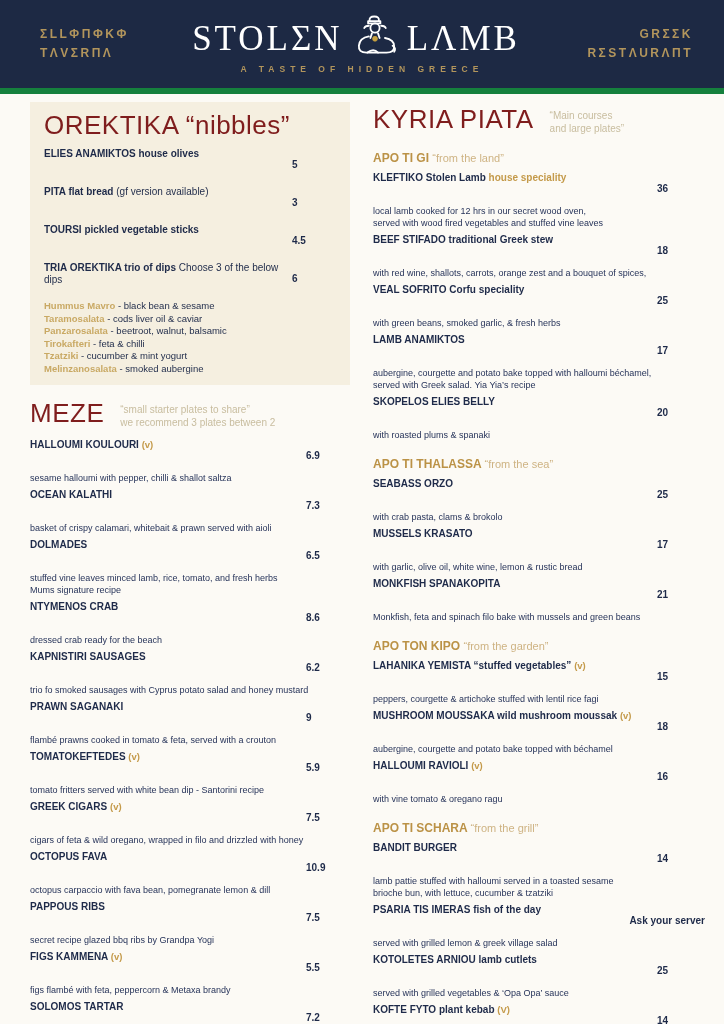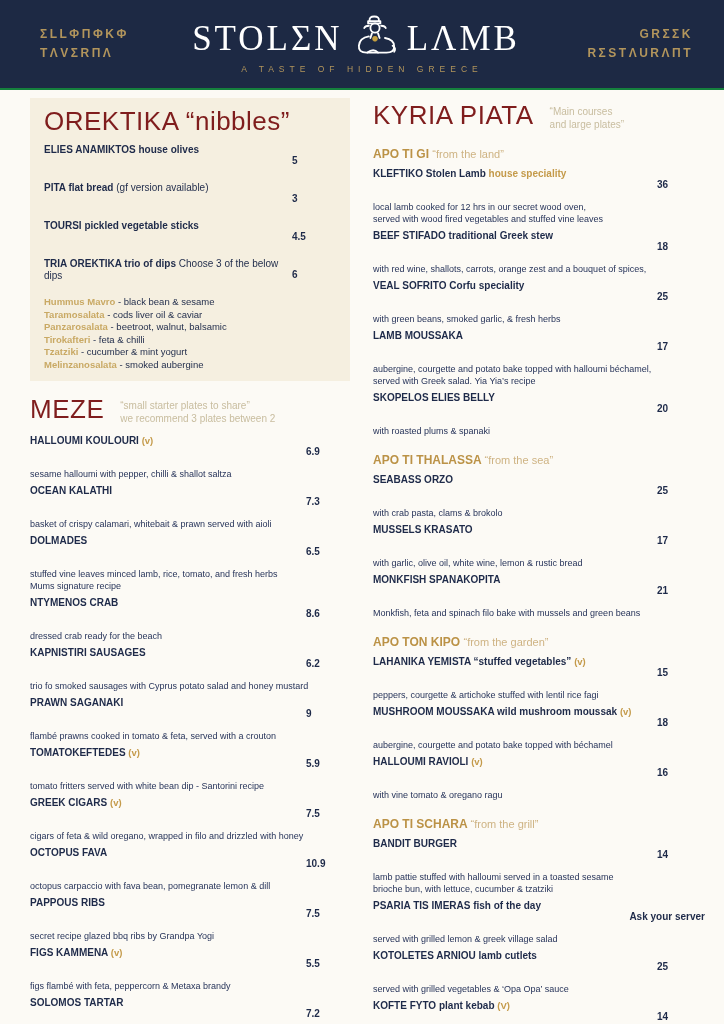--- a/index.html
+++ b/index.html
@@ -1,25 +1,25 @@
 <!DOCTYPE html>
 <html><head>
 <meta charset="utf-8">
 <style>
   html,body{margin:0;padding:0;background:#e8e8e8;}
   .page{width:724px;height:1024px;margin:0 auto;background:#fcfaf5;position:relative;overflow:hidden;
         font-family:"Liberation Sans",sans-serif;color:#1e2a49;}
   
-  .masthead{height:88px;background:#1d2944;border-bottom:2px solid #15803d;position:relative;}
+  .masthead{height:88px;background:#1d2944;border-bottom:6px solid #15803d;position:relative;}
   .mh-side{position:absolute;top:25px;font-size:12px;letter-spacing:2.5px;color:#b2955c;font-weight:bold;line-height:1.6;}
   .mh-left{left:40px;}
   .mh-right{right:31px;text-align:right;}
   .brandrow{position:absolute;left:0;right:12px;top:13px;display:flex;justify-content:center;align-items:center;gap:9px;}
   .brand{font-family:"Liberation Serif","DejaVu Serif",serif;font-size:35px;letter-spacing:3px;color:#ffffff;font-weight:400;line-height:1;}
-  .tagline{position:absolute;left:0;right:0;top:64px;text-align:center;font-size:8.5px;letter-spacing:5px;color:#b2955c;font-weight:normal;}
+  .tagline{position:absolute;left:0;right:0;top:64px;text-align:center;font-size:8.5px;letter-spacing:5px;color:#b2955c;font-weight:bold;}
   
   .content{display:flex;gap:23px;padding:8px 16px 0 30px;}
   .colL{width:320px;flex:none;}
   .colR{width:332px;flex:none;}
   .box{background:#f5efe0;}
   
   .sec-title{font-size:26px;line-height:30px;color:#7f1d1d;letter-spacing:.5px;font-weight:400;margin:0;}
   .title-row{display:flex;align-items:flex-start;}
   .title-sub{font-size:10px;line-height:13px;color:#c8bd9f;margin-left:16px;padding-top:5px;}
   
@@ -284,21 +284,21 @@
               <div class="row">
                 <p class="nm main"><span>VEAL SOFRITO  Corfu speciality</span>  </p>
                 <p class="price">25</p>
               </div>
               <p class="desc">with green beans, smoked garlic, &amp; fresh herbs</p>
 
             </div>
 
             <div class="mi">
               <div class="row">
-                <p class="nm main"><span>LAMB MOUSSAKA</span>  </p>
+                <p class="nm main"><span>LAMB ANAMIKTOS</span>  </p>
                 <p class="price">17</p>
               </div>
               <p class="desc">aubergine, courgette and potato bake topped with halloumi béchamel,</p>
               <p class="desc">served with Greek salad. Yia Yia’s recipe</p>
             </div>
 
             <div class="mi">
               <div class="row">
                 <p class="nm main"><span>SKOPELOS ELIES BELLY</span>  </p>
                 <p class="price">20</p>

